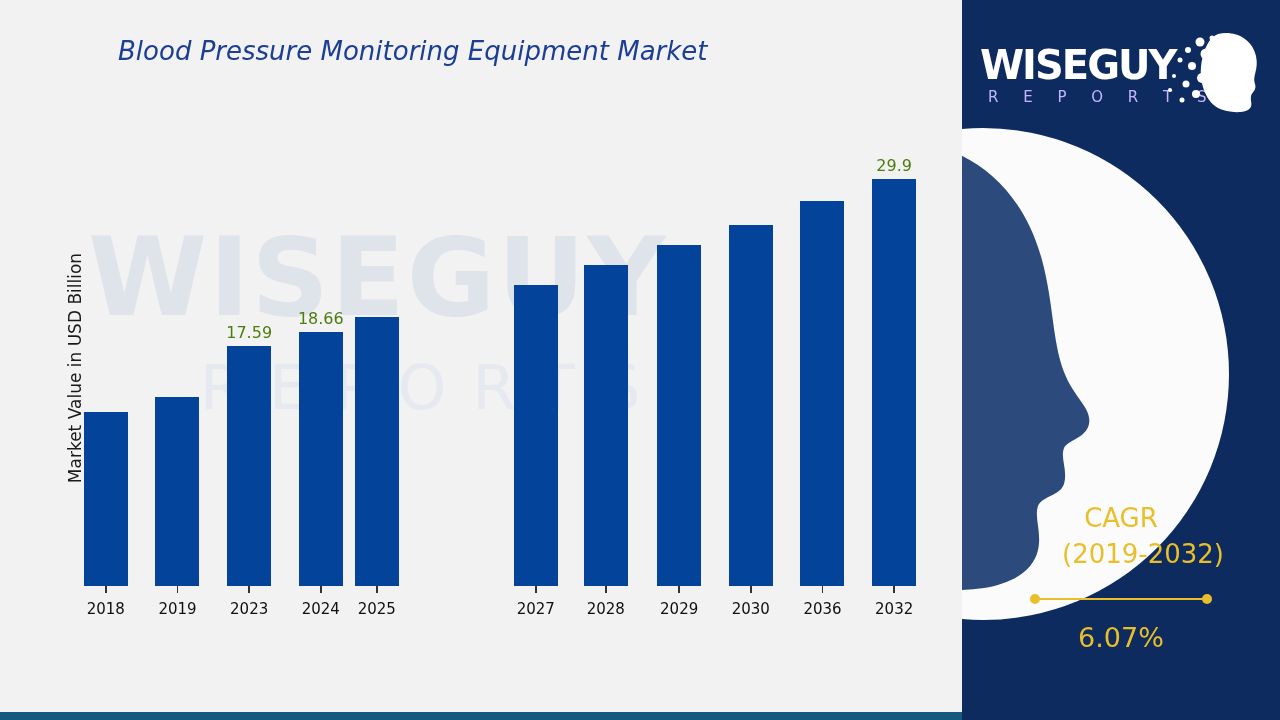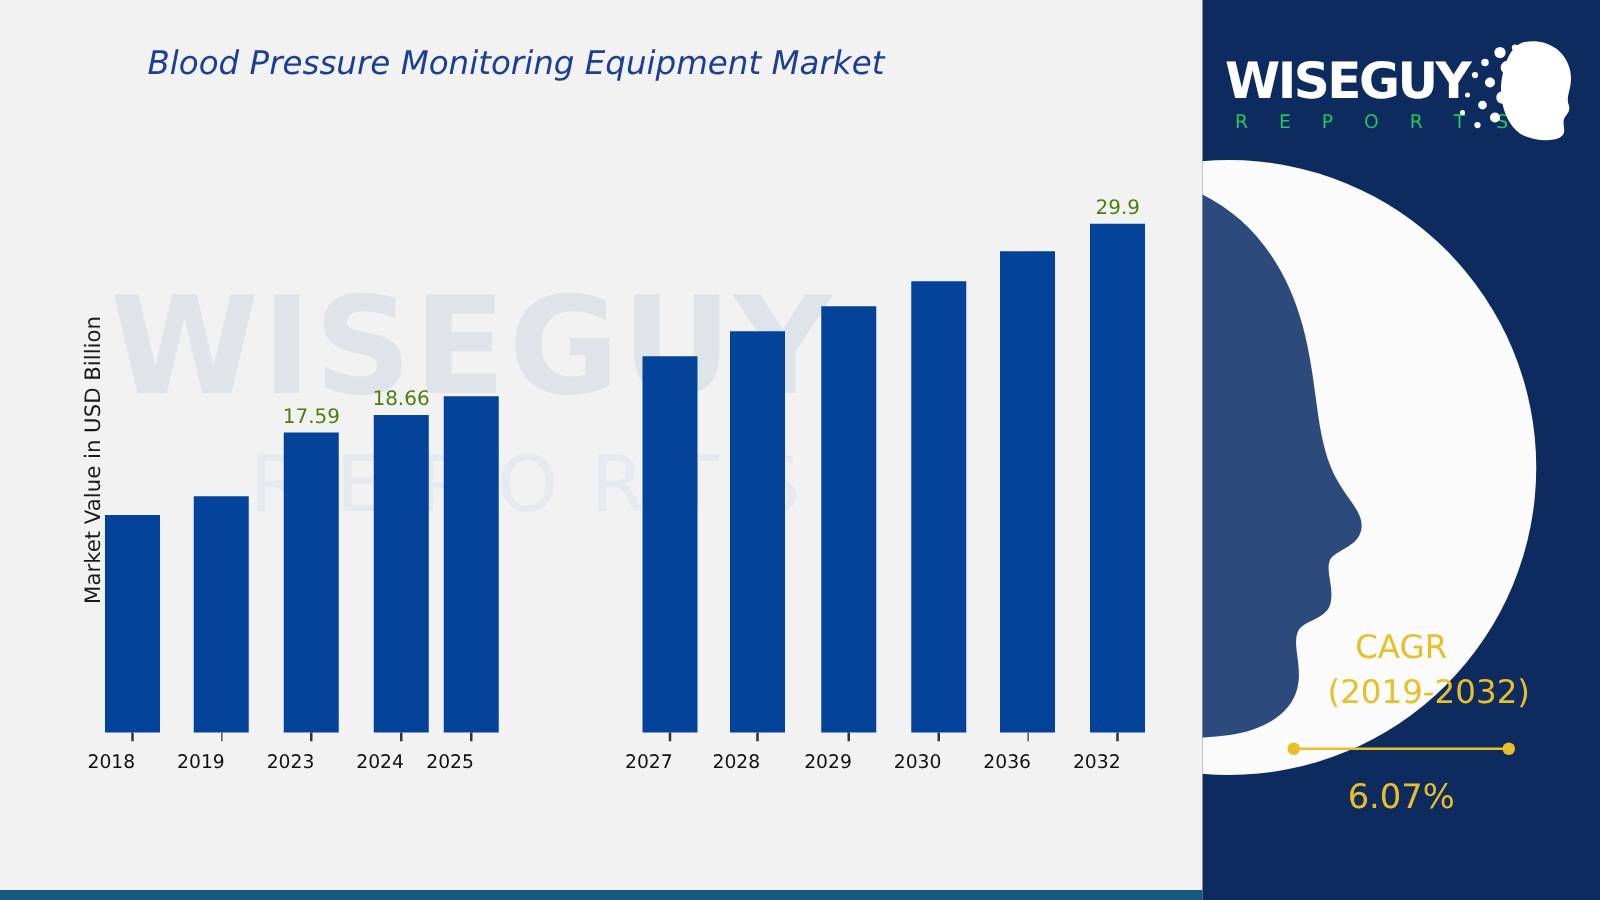--- a/index.html
+++ b/index.html
@@ -120,21 +120,21 @@
     left: 35px;
     width: 1.5px;
     height: 7px;
     background: #333;
   }
   .tick-label {
     position: absolute;
     bottom: -32px;
     left: 0;
     width: 72px;
-    text-align: left;
+    text-align: center;
     font-size: 15px;
     color: #101010;
   }
 
   
   #right-panel {
     position: absolute;
     left: 962px; top: 0;
     width: 318px; height: 720px;
     background: #0d2b5e;
@@ -171,21 +171,21 @@
     position: absolute; left: 0; top: 14px;
     font-size: 40px;
     font-weight: 700;
     color: #ffffff;
     letter-spacing: -2px;
     white-space: nowrap;
   }
   #logo-sub {
     position: absolute; left: 8px; top: 60px;
     font-size: 15px;
-    color: #22c55e;
+    color: #c4b5fd;
     letter-spacing: 10px;
     white-space: nowrap;
   }
   #logo-head {
     position: absolute; left: 176px; top: 0px;
     width: 108px; height: 86px;
   }
 
   
   #cagr-block {

